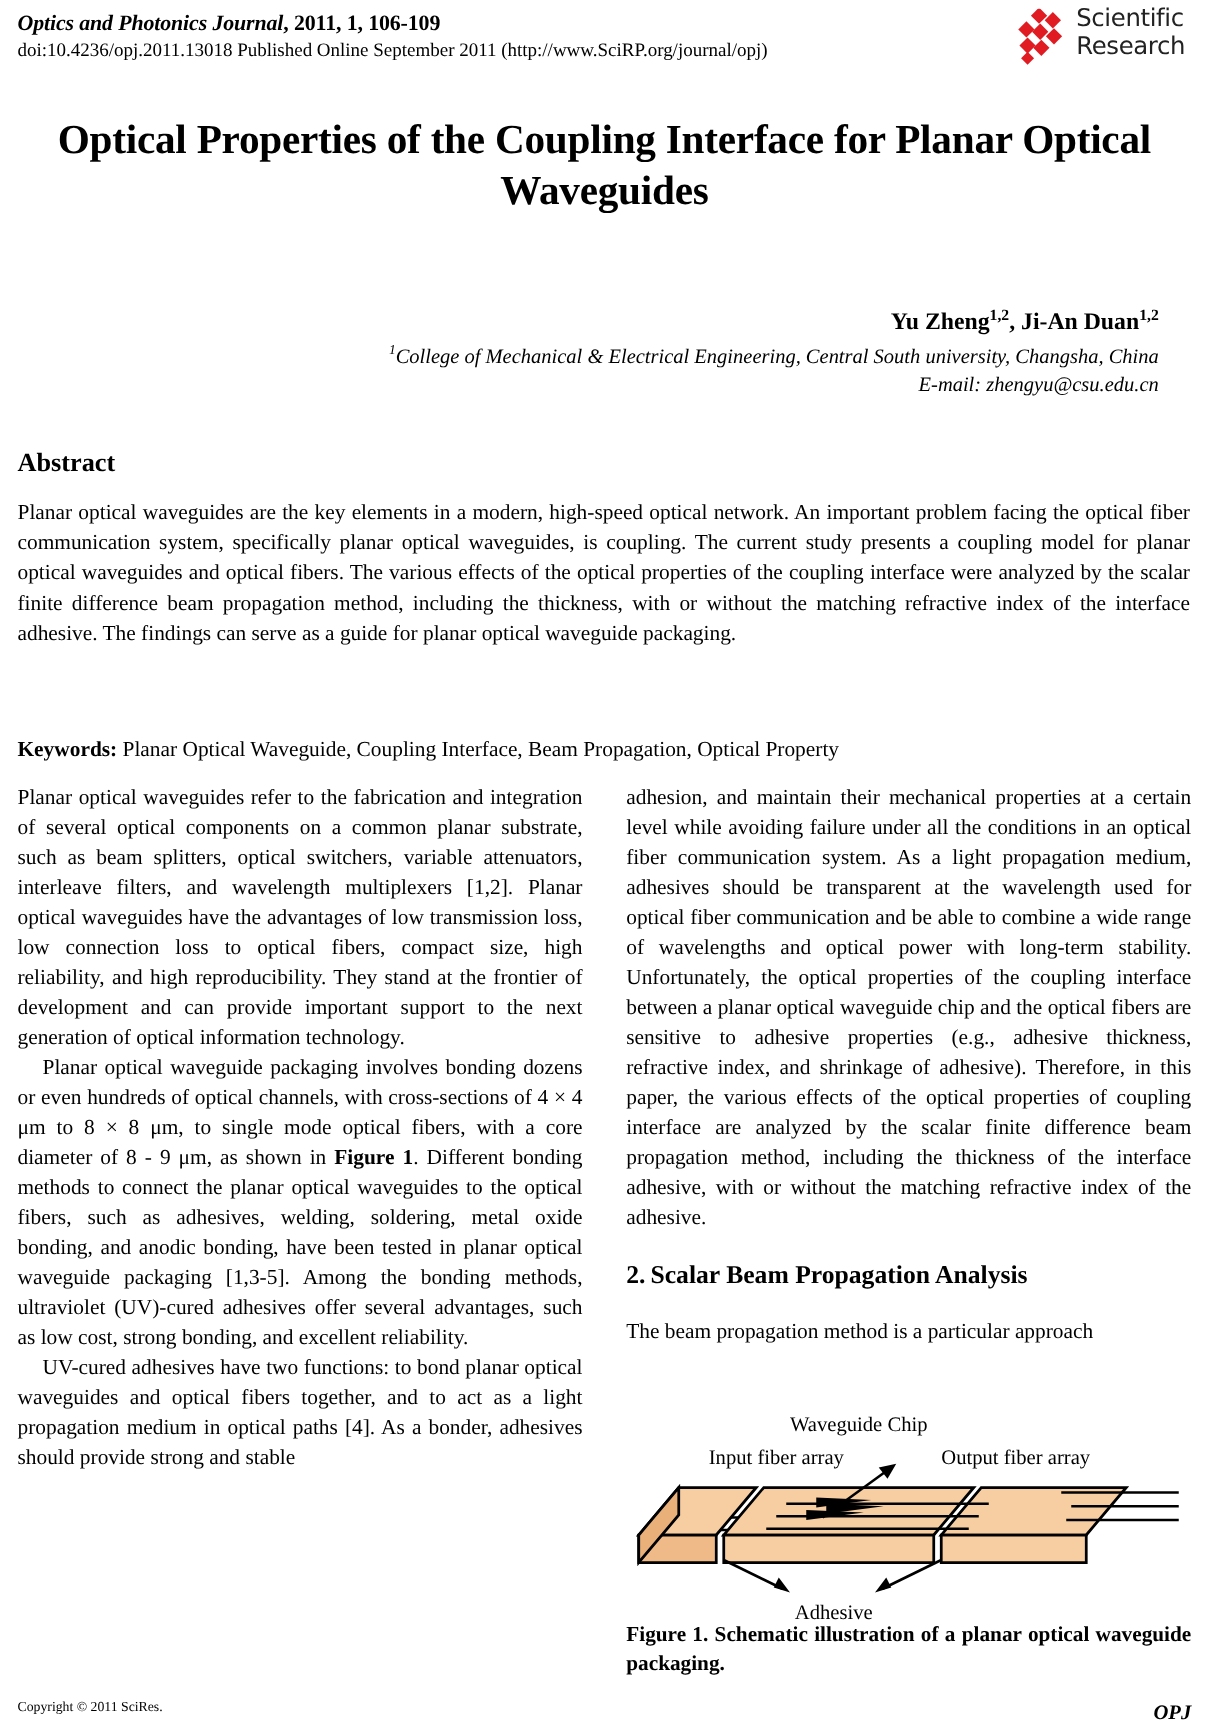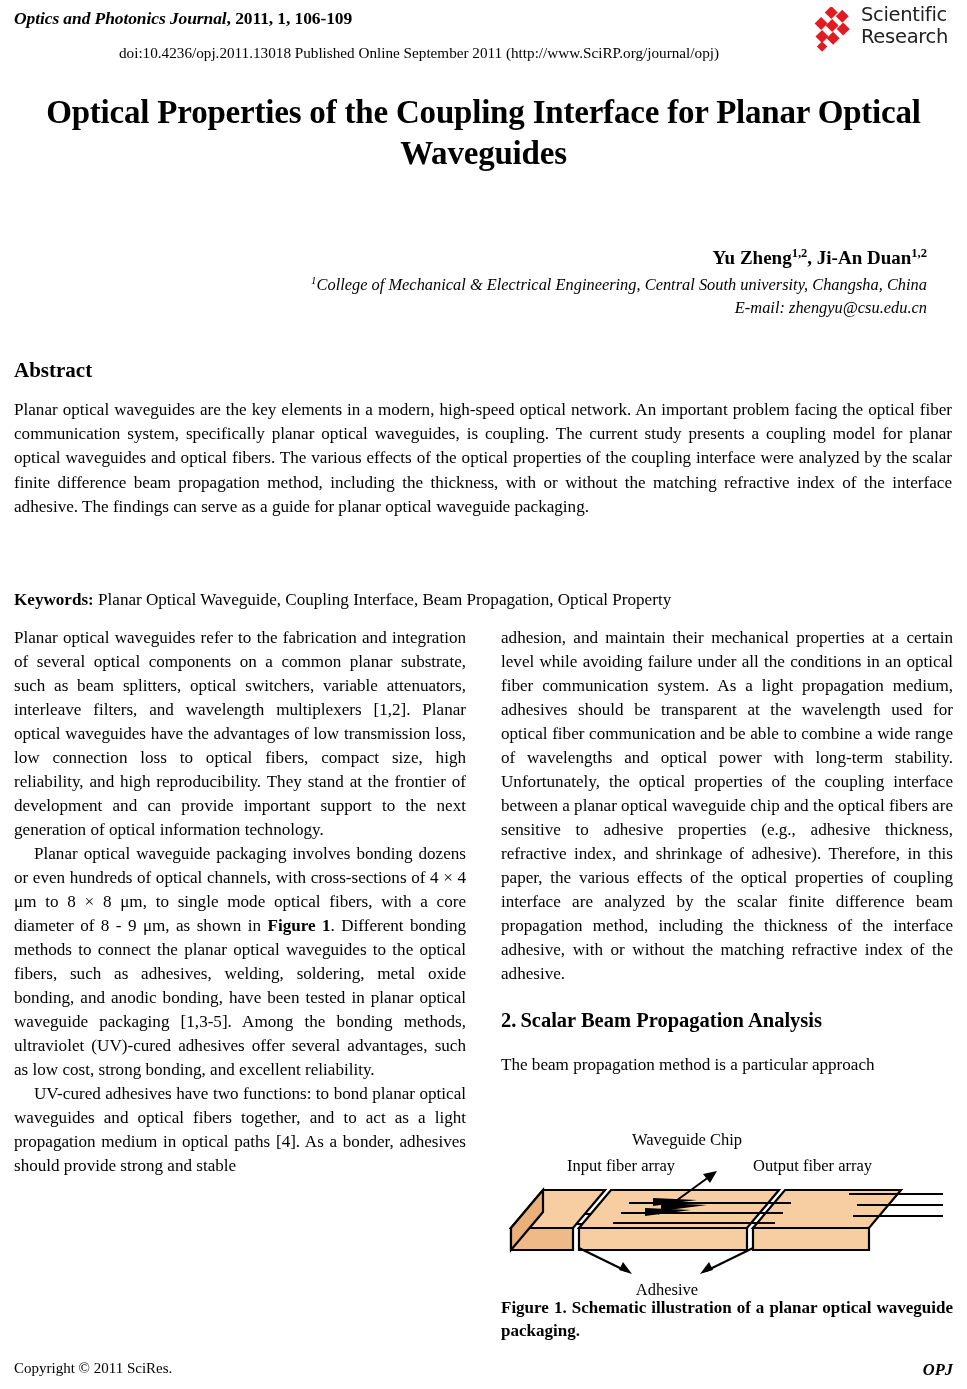--- a/index.html
+++ b/index.html
@@ -38,22 +38,21 @@
     white-space: nowrap;
     line-height: 1.25;
   }
   .mast-line1 .jname {
     font-style: italic;
   }
   .mast-line2 {
     font-size: 15.2px;
     line-height: 1.35;
     white-space: nowrap;
-    margin-top: 13px;
-    text-align: center;
+    margin-top: 1px;
   }
 
   .logo {
     position: absolute;
     right: 8px;
     top: 4px;
     width: 148px;
     height: 52px;
   }
   .logo-mark {
@@ -189,21 +188,21 @@
     line-height: 1.33;
     text-align: justify;
     text-justify: inter-word;
   }
 
   
   .footer-left {
     position: absolute;
     left: 14px;
     top: 1360px;
-    font-size: 15px;
+    font-size: 11px;
   }
   .footer-right {
     position: absolute;
     right: 14px;
     top: 1360px;
     font-size: 16.5px;
     font-weight: bold;
     font-style: italic;
   }
 </style>

